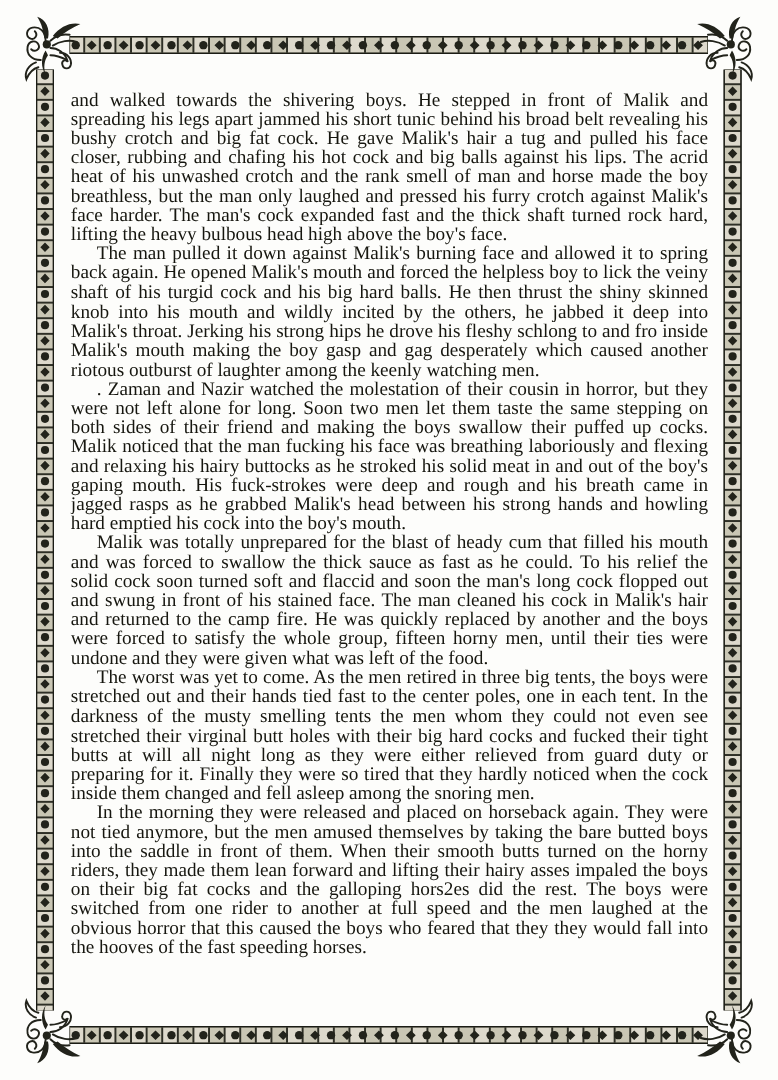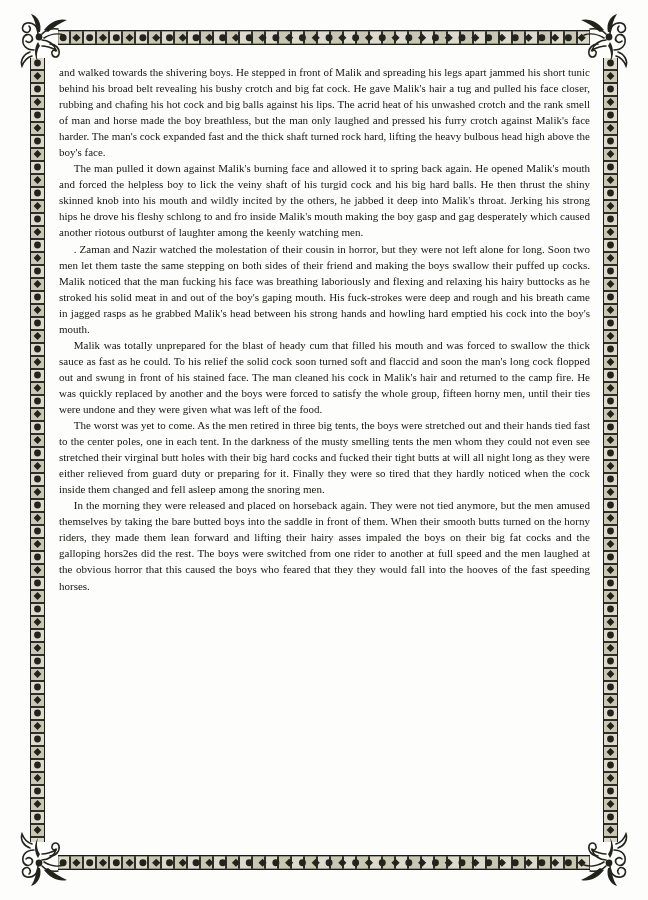--- a/index.html
+++ b/index.html
@@ -88,26 +88,26 @@
   .corner svg { display: block; width: 72px; height: 72px; }
   .corner-tl { left: -26px;  top: -26px; }
   .corner-tr { right: -26px; top: -26px;  transform: scaleX(-1); }
   .corner-bl { left: -26px;  bottom: -26px; transform: scaleY(-1); }
   .corner-br { right: -26px; bottom: -26px; transform: scale(-1,-1); }
 
   
   #text-body {
     position: absolute;
     left: 59px;
-    top: 64px;
+    top: 76px;
     width: 531px;
     height: 748px;
     overflow: hidden;
     color: #16160f;
-    font-size: 11px;
+    font-size: 16px;
     line-height: 16.05px;
     text-align: justify;
     text-justify: inter-word;
     -webkit-font-smoothing: none;
   }
   #text-body p {
     margin: 0;
     text-indent: 1.35em;
     hyphens: manual;
   }

